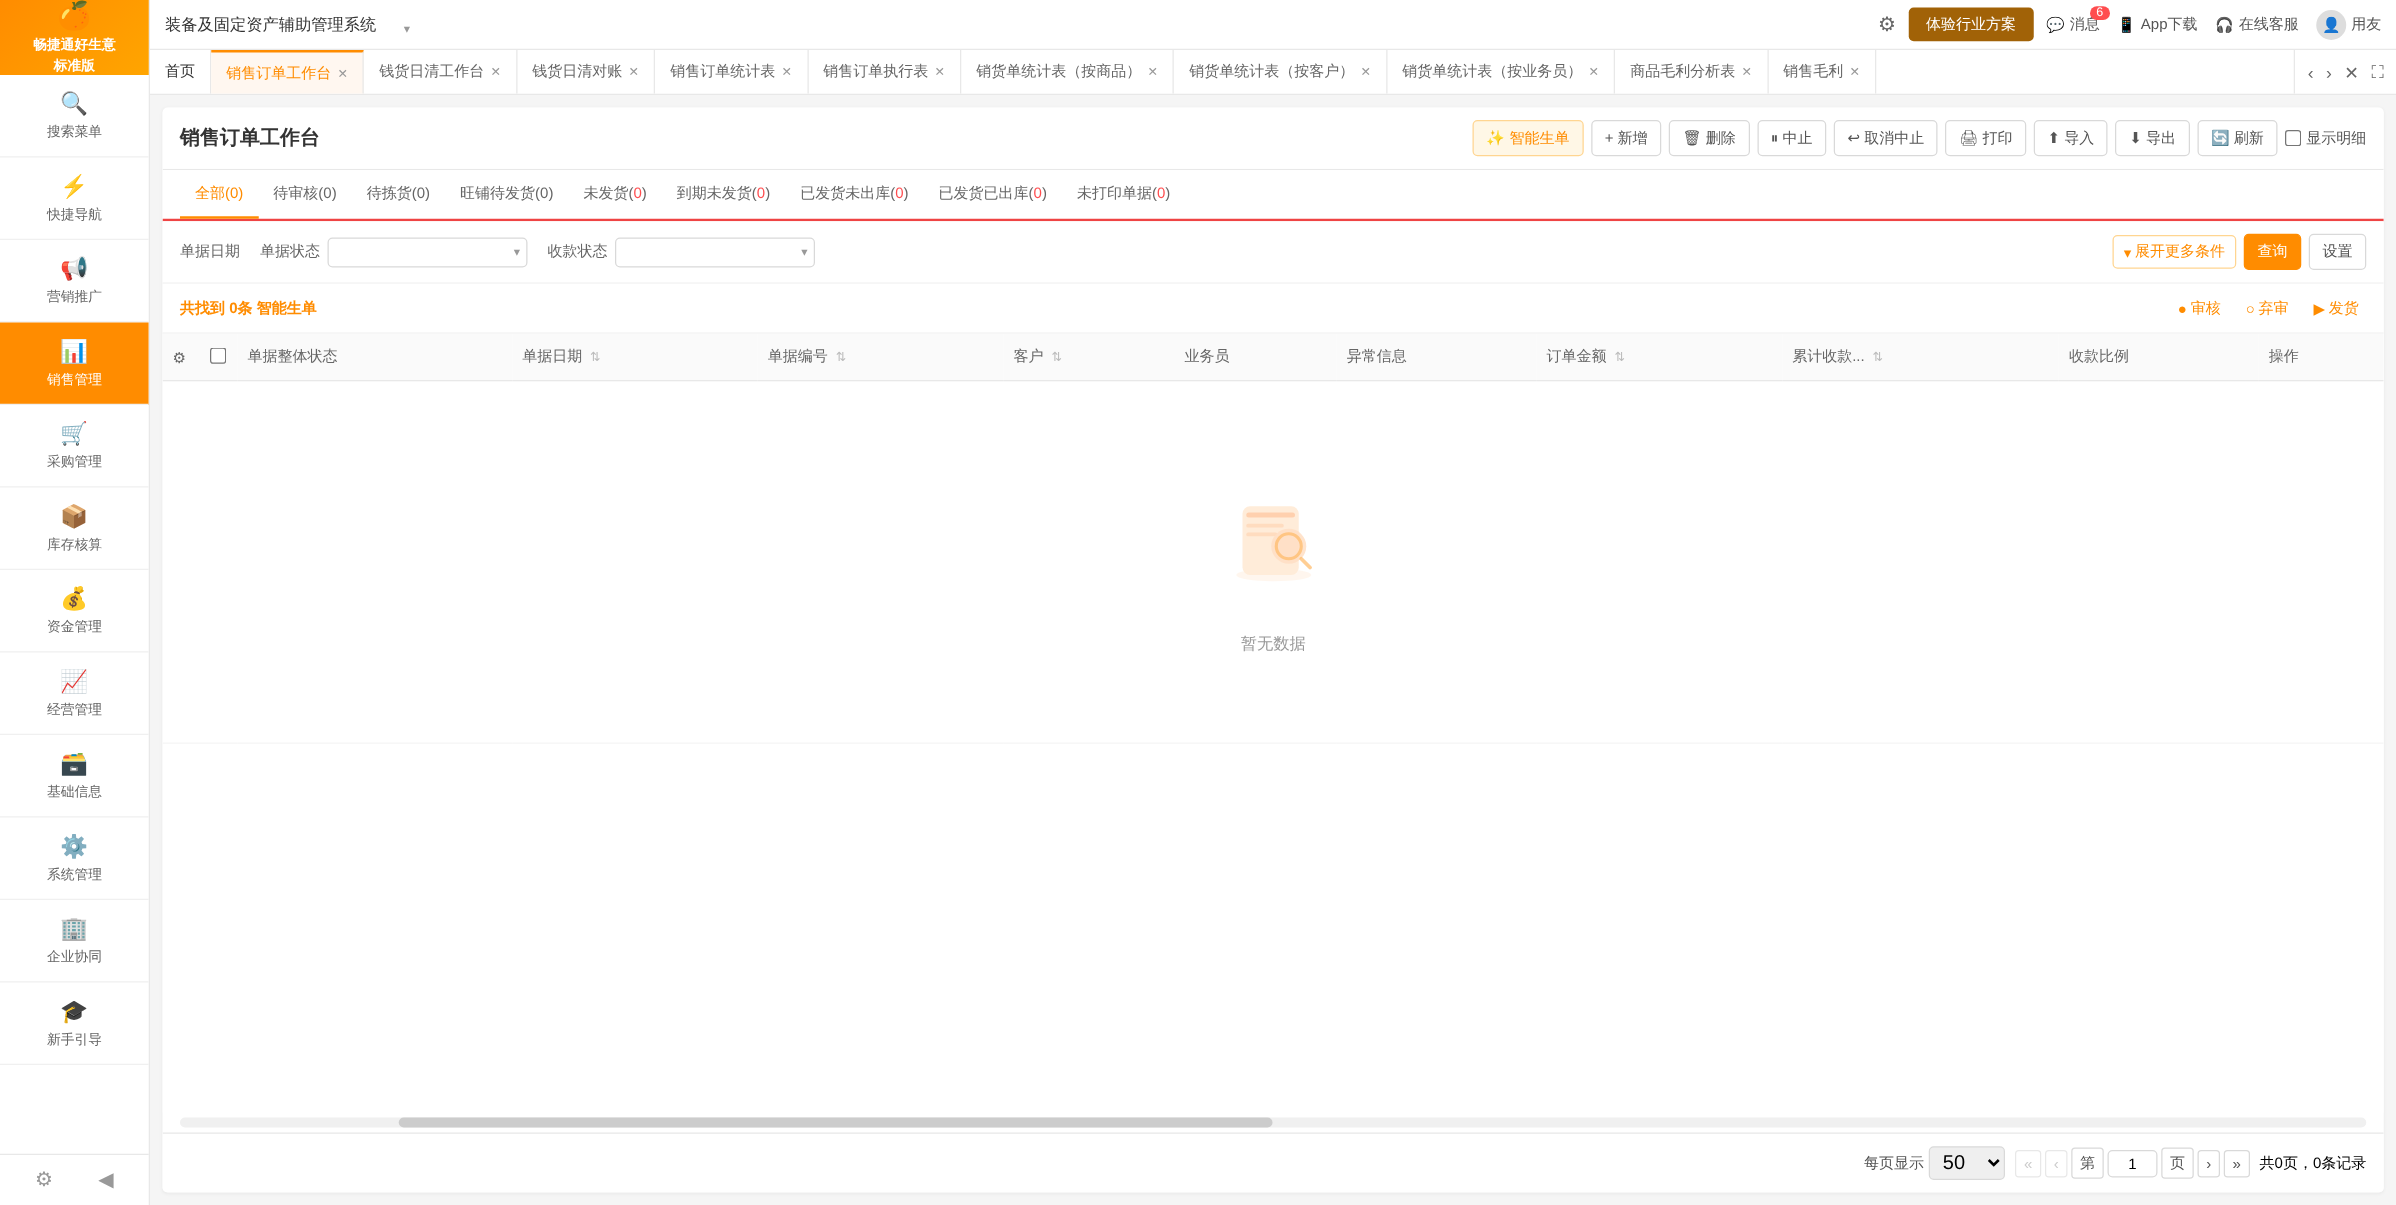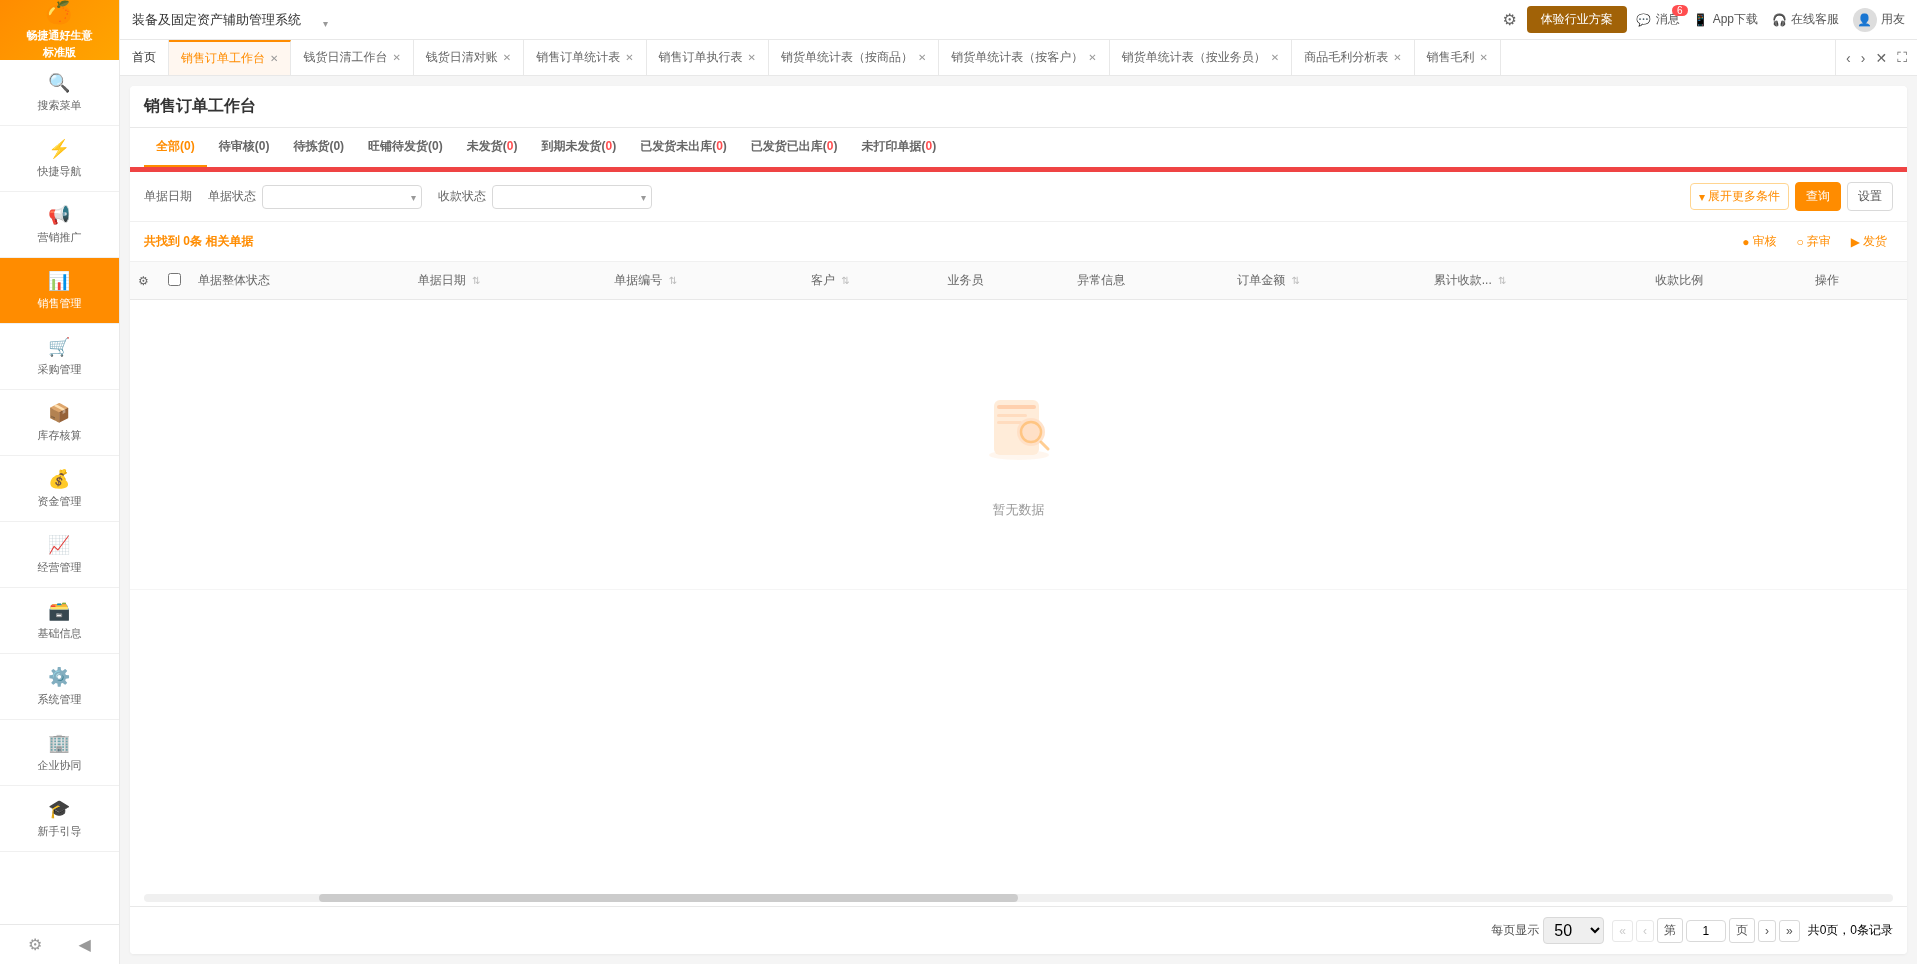--- a/index.html
+++ b/index.html
@@ -46,21 +46,21 @@
 
     
     .page-header { background: #fff; padding: 10px 14px; border-radius: 4px 4px 0 0; display: flex; align-items: center; justify-content: space-between; border-bottom: 1px solid #e8e8e8; }
     .page-title { font-size: 16px; font-weight: 600; color: #333; }
     .page-actions { display: flex; align-items: center; gap: 6px; }
     .action-btn { display: flex; align-items: center; gap: 3px; padding: 5px 10px; border: 1px solid #d9d9d9; border-radius: 4px; background: #fff; cursor: pointer; font-size: 12px; color: #555; }
     .action-btn.primary { background: #ff8c00; color: #fff; border-color: #ff8c00; }
     .action-btn.smart { background: #fff7e6; color: #ff8c00; border-color: #ffd591; }
 
     
-    .filter-tabs { background: #fff; padding: 0 14px; display: flex; align-items: center; border-bottom: 5px solid #ef4444; font-weight: bold; }
+    .filter-tabs { background: #fff; padding: 0 14px; display: flex; align-items: center; border-bottom: 2px solid #ef4444; }
     .filter-tab { padding: 10px 12px; cursor: pointer; font-size: 12px; color: #666; border-bottom: 2px solid transparent; white-space: nowrap; }
     .filter-tab.active { color: #ff8c00; border-bottom: 2px solid #ff8c00; }
 
     
     .search-area { background: #fff; padding: 10px 14px; border-bottom: 1px solid #f0f0f0; }
     .search-row { display: flex; align-items: center; gap: 16px; flex-wrap: wrap; }
     .search-field { display: flex; align-items: center; gap: 6px; }
     .search-label { font-size: 12px; color: #666; white-space: nowrap; }
     .date-range { display: flex; flex-direction: column; gap: 2px; }
     .date-shortcuts { display: flex; gap: 4px; font-size: 11px; color: #666; }
@@ -256,20 +256,35 @@
       <span>✕</span>
       <span>⛶</span>
     </div>
   </div>
 
   <div class="content">
     <div class="main-content-wrapper">
 
       <div class="page-header">
         <span class="page-title">销售订单工作台</span>
+        <div class="page-actions">
+          <button class="action-btn smart">✨ 智能生单</button>
+          <button class="action-btn">+ 新增</button>
+          <button class="action-btn">🗑 删除</button>
+          <button class="action-btn">⏸ 中止</button>
+          <button class="action-btn">↩ 取消中止</button>
+          <button class="action-btn">🖨 打印</button>
+          <button class="action-btn">⬆ 导入</button>
+          <button class="action-btn">⬇ 导出</button>
+          <button class="action-btn">🔄 刷新</button>
+          <label style="display:flex;align-items:center;gap:4px;font-size:12px;color:#555;cursor:pointer;">
+            <input type="checkbox" style="cursor: pointer;">
+            <span>显示明细</span>
+          </label>
+        </div>
       </div>
 
       <div class="filter-tabs">
 
       <span class="filter-tab active">全部(<span style="color:inherit">0</span>)</span>
           <span class="filter-tab">待审核(<span style="color:inherit">0</span>)</span>
           <span class="filter-tab">待拣货(<span style="color:inherit">0</span>)</span>
           <span class="filter-tab">旺铺待发货(<span style="color:inherit">0</span>)</span>
           <span class="filter-tab">未发货(<span style="color:#ff4d4f">0</span>)</span>
           <span class="filter-tab">到期未发货(<span style="color:#ff4d4f">0</span>)</span>
@@ -310,21 +325,21 @@
             <button class="action-btn primary">查询</button>
             <button class="action-btn">设置</button>
           </div>
         </div>
       </div>
 
       <div class="result-bar">
         <div class="result-info">
           <span>共找到</span>
           <span>0条</span>
-          <span>相关单据</span>
+          <span>智能生单</span>
         </div>
         <div class="result-actions">
           <div class="result-action-btn orange">
             <span>●</span>
             <span>审核</span>
           </div>
           <div class="result-action-btn orange">
             <span>○</span>
             <span>弃审</span>
           </div>

